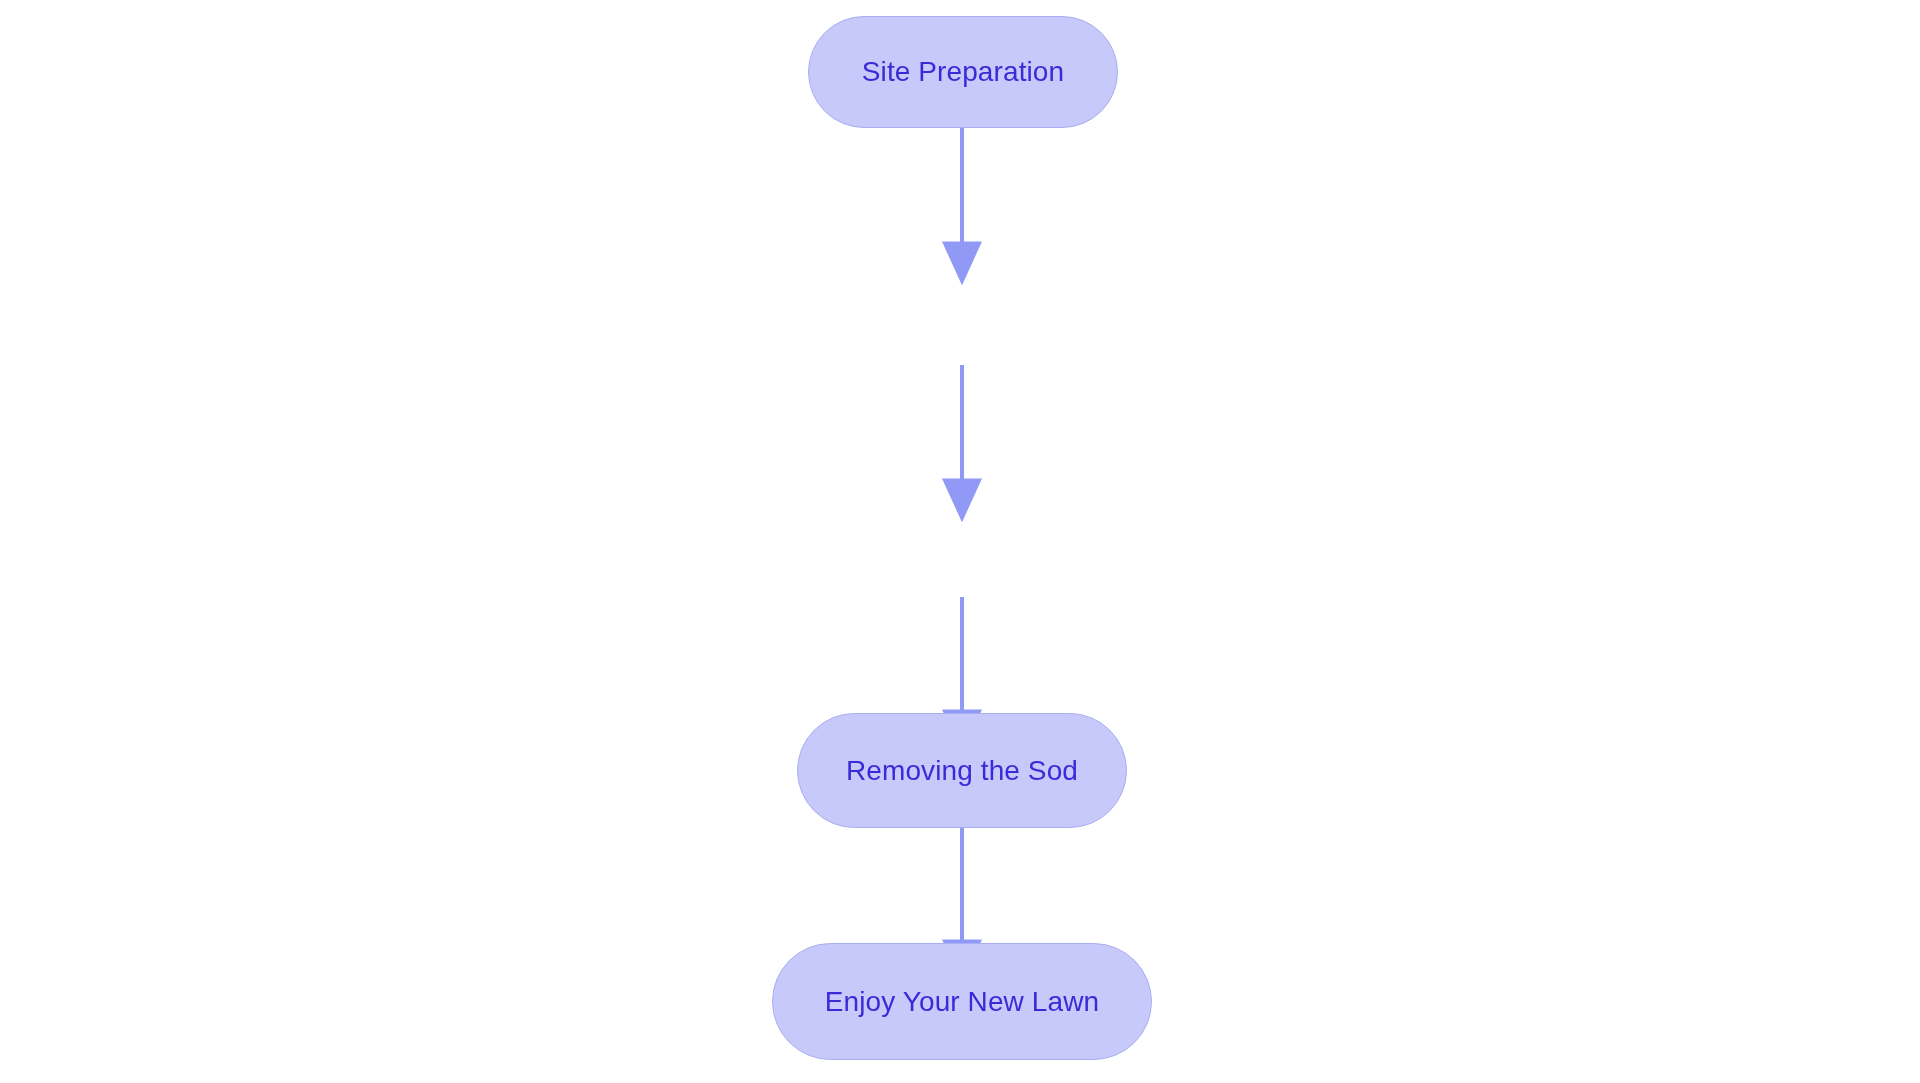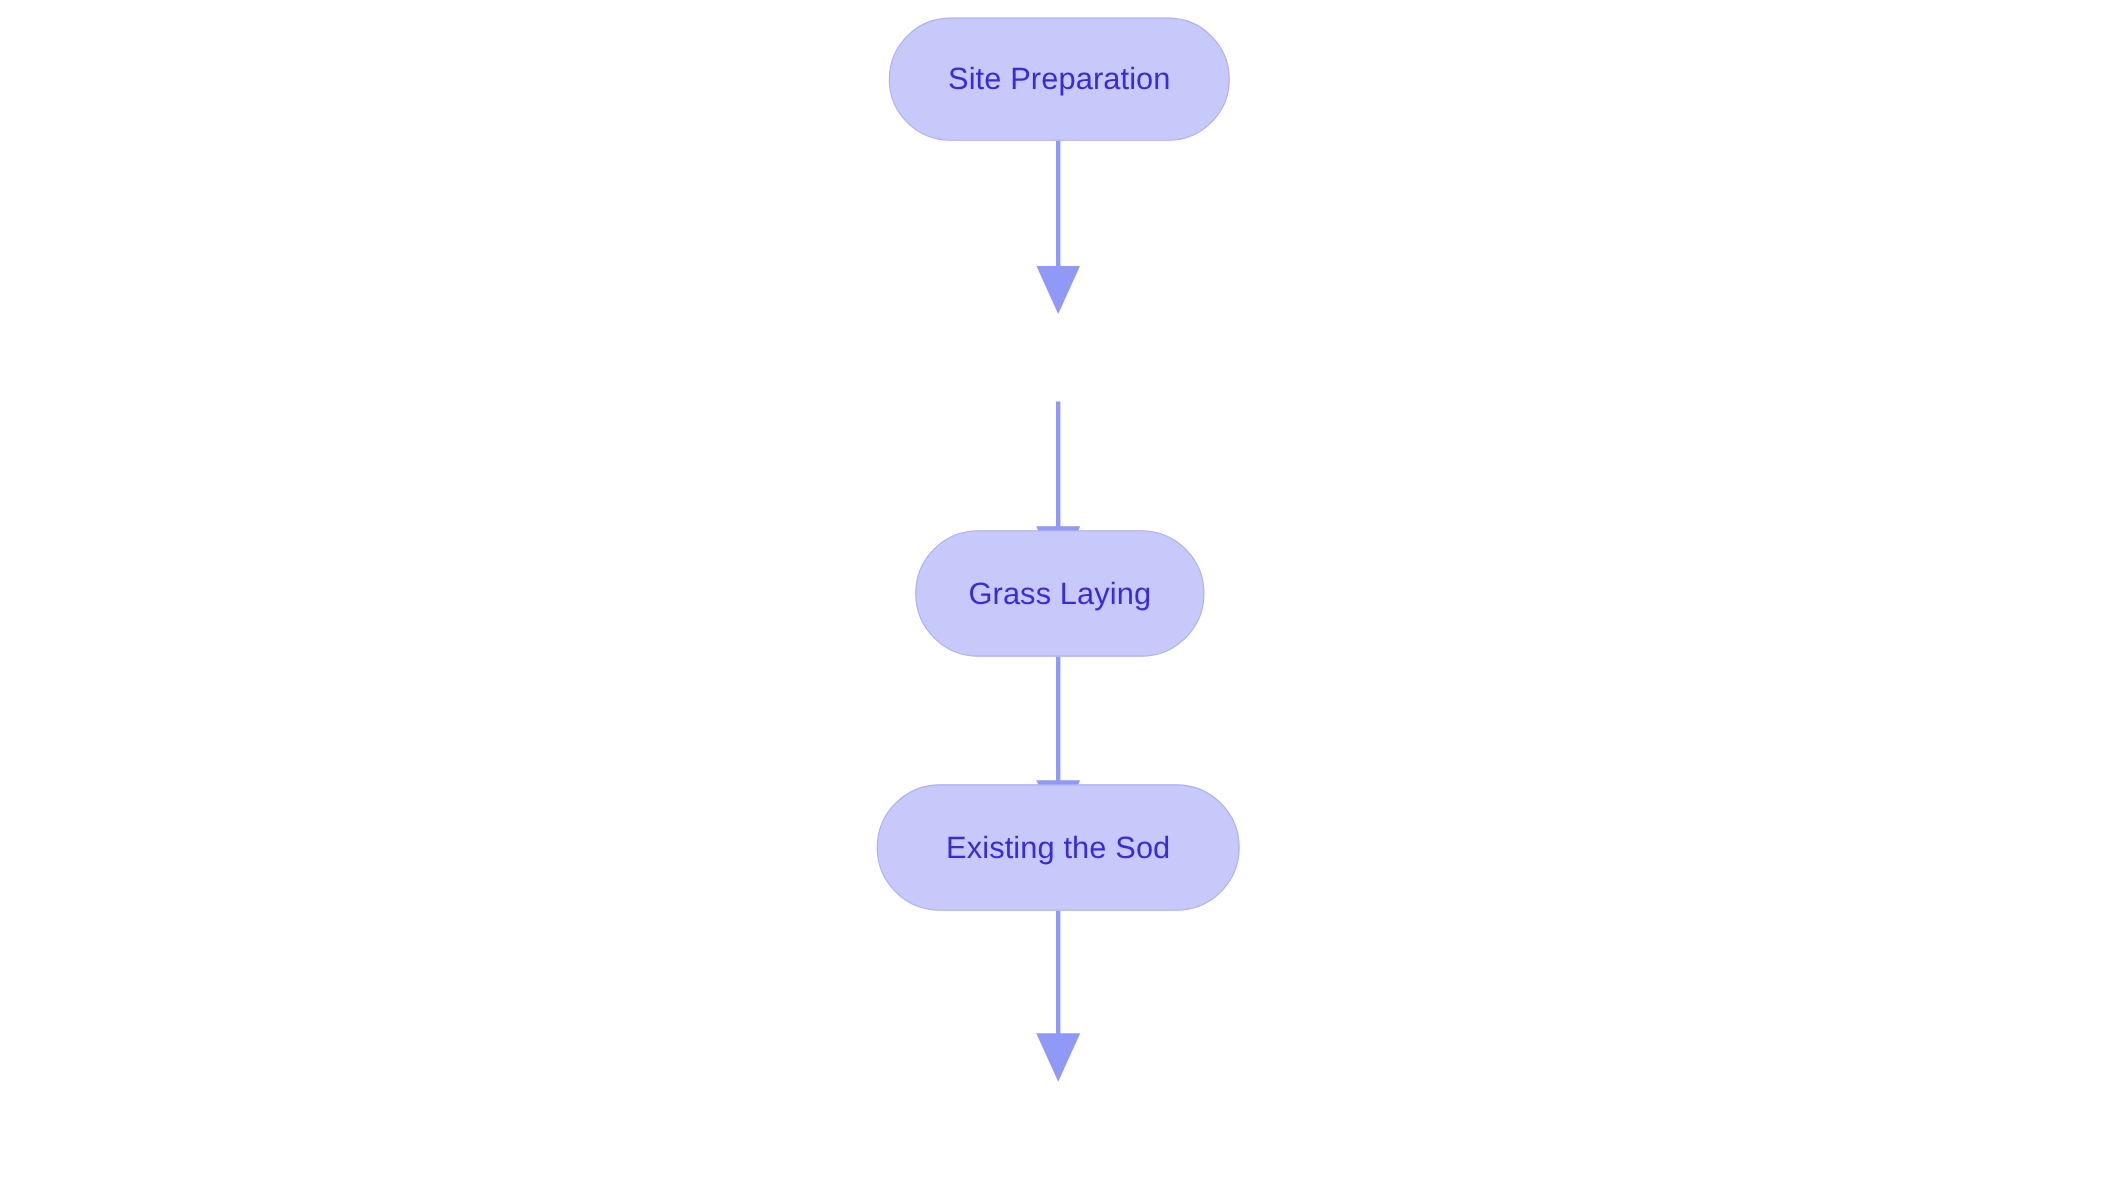--- a/index.html
+++ b/index.html
@@ -72,22 +72,22 @@
     <line x1="962" y1="597" x2="962" y2="711" stroke="#9099f5" stroke-width="4" marker-end="url(#arrowhead)"></line>
 
     <line x1="962" y1="828" x2="962" y2="941" stroke="#9099f5" stroke-width="4" marker-end="url(#arrowhead)"></line>
   </svg>
 
   <div class="flow-node" style="left:808px; top:16px; width:310px; height:112px;">
     <span class="flow-node-label">Site Preparation</span>
   </div>
 
 
-  <div class="flow-node" style="left:832px; top:482px; width:263px; height:115px;">
-    <span class="flow-node-label">Grass Laying</span>
+
+  <div class="flow-node" style="left:797px; top:713px; width:330px; height:115px;">
+    <span class="flow-node-label">Removing the Sod</span>
   </div>
 
-  <div class="flow-node" style="left:797px; top:713px; width:330px; height:115px;">
-    <span class="flow-node-label">Existing the Sod</span>
+  <div class="flow-node" style="left:772px; top:943px; width:380px; height:117px;">
+    <span class="flow-node-label">Enjoy Your New Lawn</span>
   </div>
-
 
 </div>
 
 </body></html>

